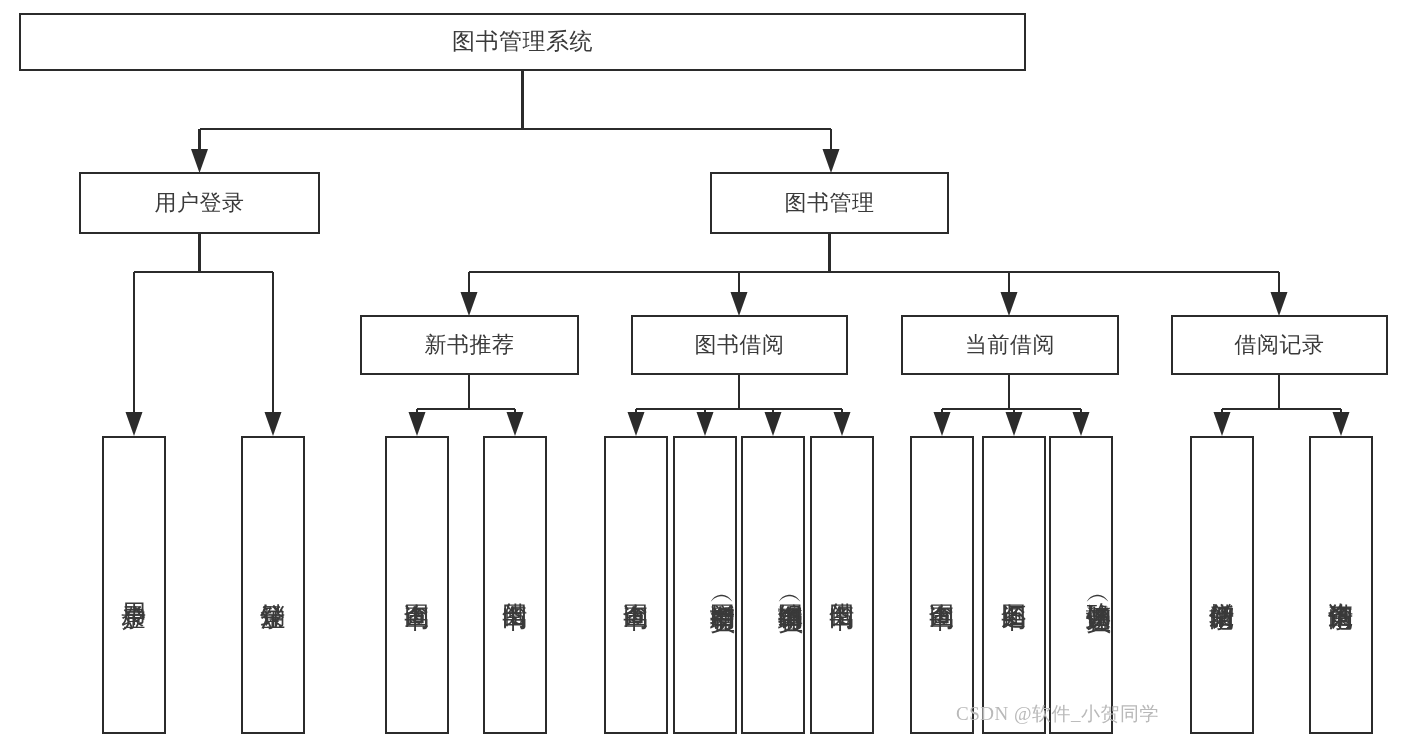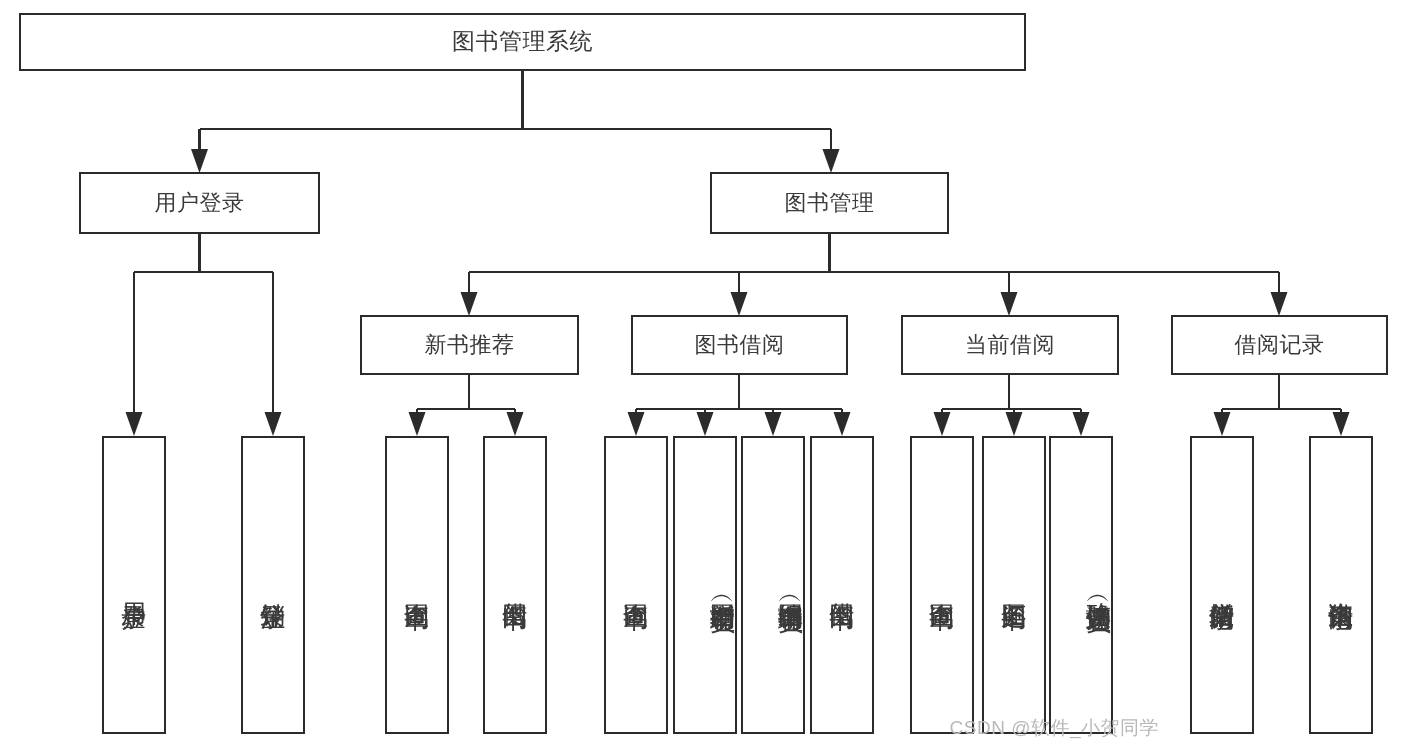--- a/index.html
+++ b/index.html
@@ -69,22 +69,22 @@
     display: flex;
     align-items: center;
     justify-content: center;
     white-space: nowrap;
     pointer-events: none;
     user-select: none;
   }
   #watermark {
     position: absolute;
     right: 8px;
-    bottom: 6px;
-    font-family: Liberation Sans, sans-serif;
+    bottom: 20px;
+    font-family: Liberation Serif, serif;
     font-size: 19px;
     color: #b9b9b9;
     letter-spacing: 0.5px;
     white-space: nowrap;
   }
 </style>
 </head>
 <body>
 
 <div id="diagram-root">

